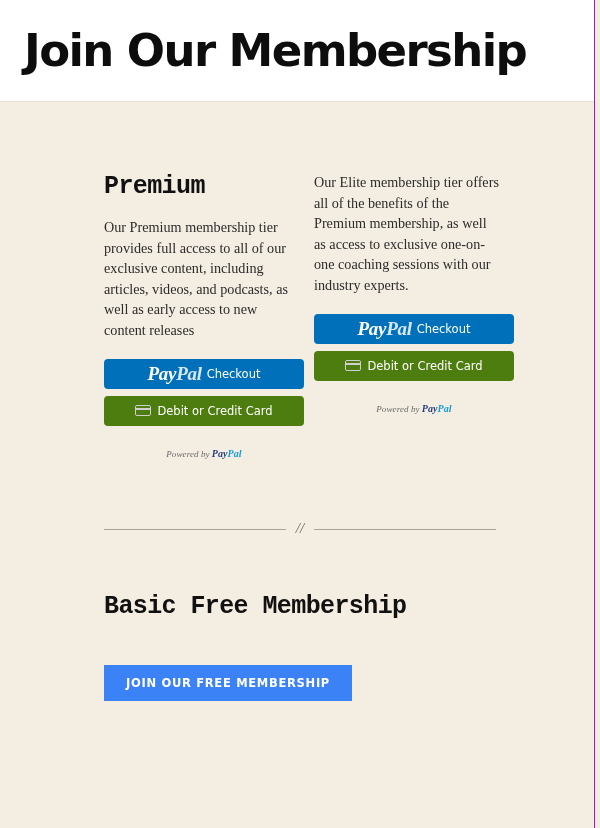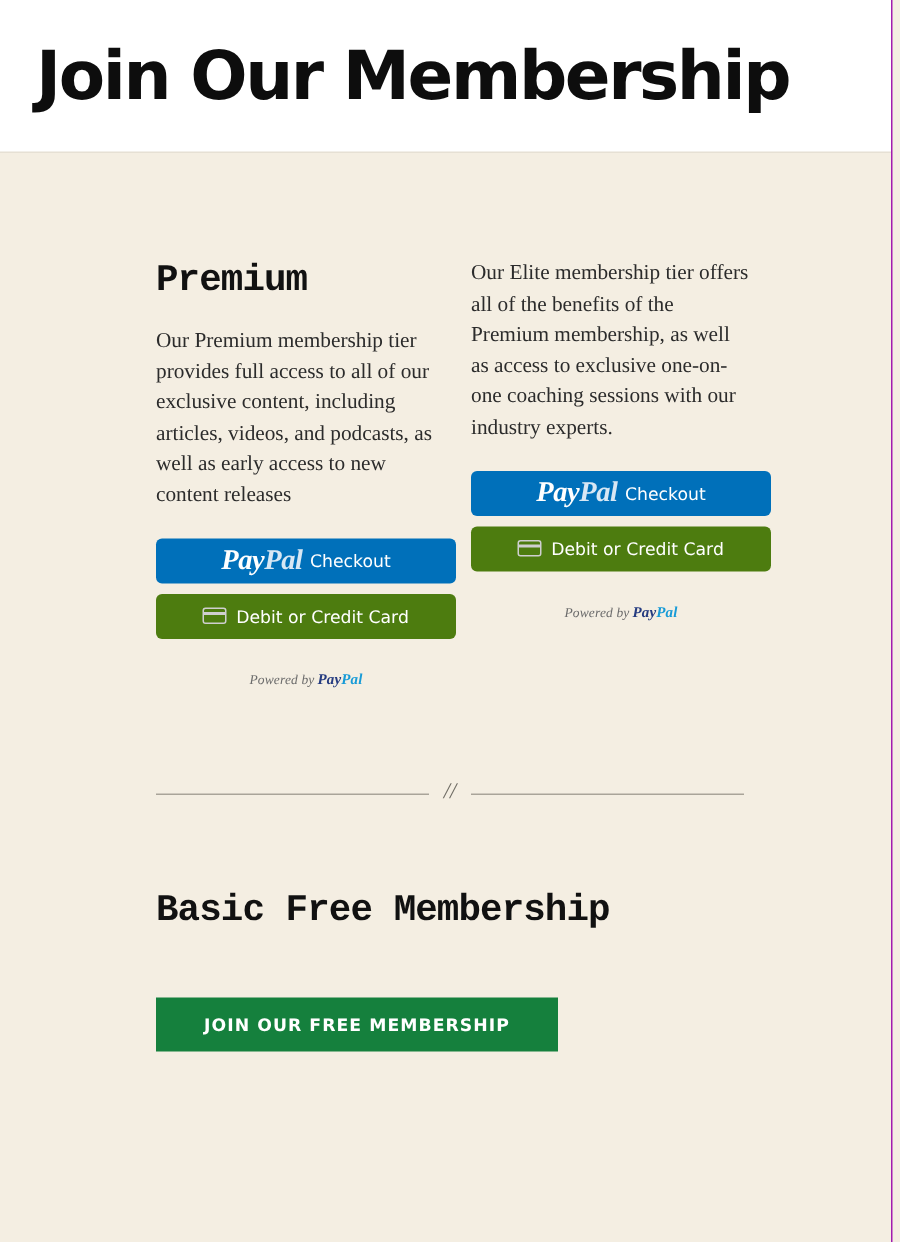--- a/index.html
+++ b/index.html
@@ -181,25 +181,25 @@
     line-height: 21px;
     color: #2b2b2b;
     margin: 0;
     width: 370px;
   }
   .cta {
     margin-top: 22px;
     display: inline-flex;
     align-items: center;
     justify-content: center;
-    background: #15803d;
+    background: #3b82f6;
     color: #ffffff;
     border: none;
     height: 36px;
-    padding: 0 32px;
+    padding: 0 22px;
     cursor: pointer;
     font-family: "DejaVu Sans", sans-serif;
     font-size: 11.5px;
     font-weight: bold;
     letter-spacing: 0.7px;
   }
 </style>
 </head>
 <body>
 

